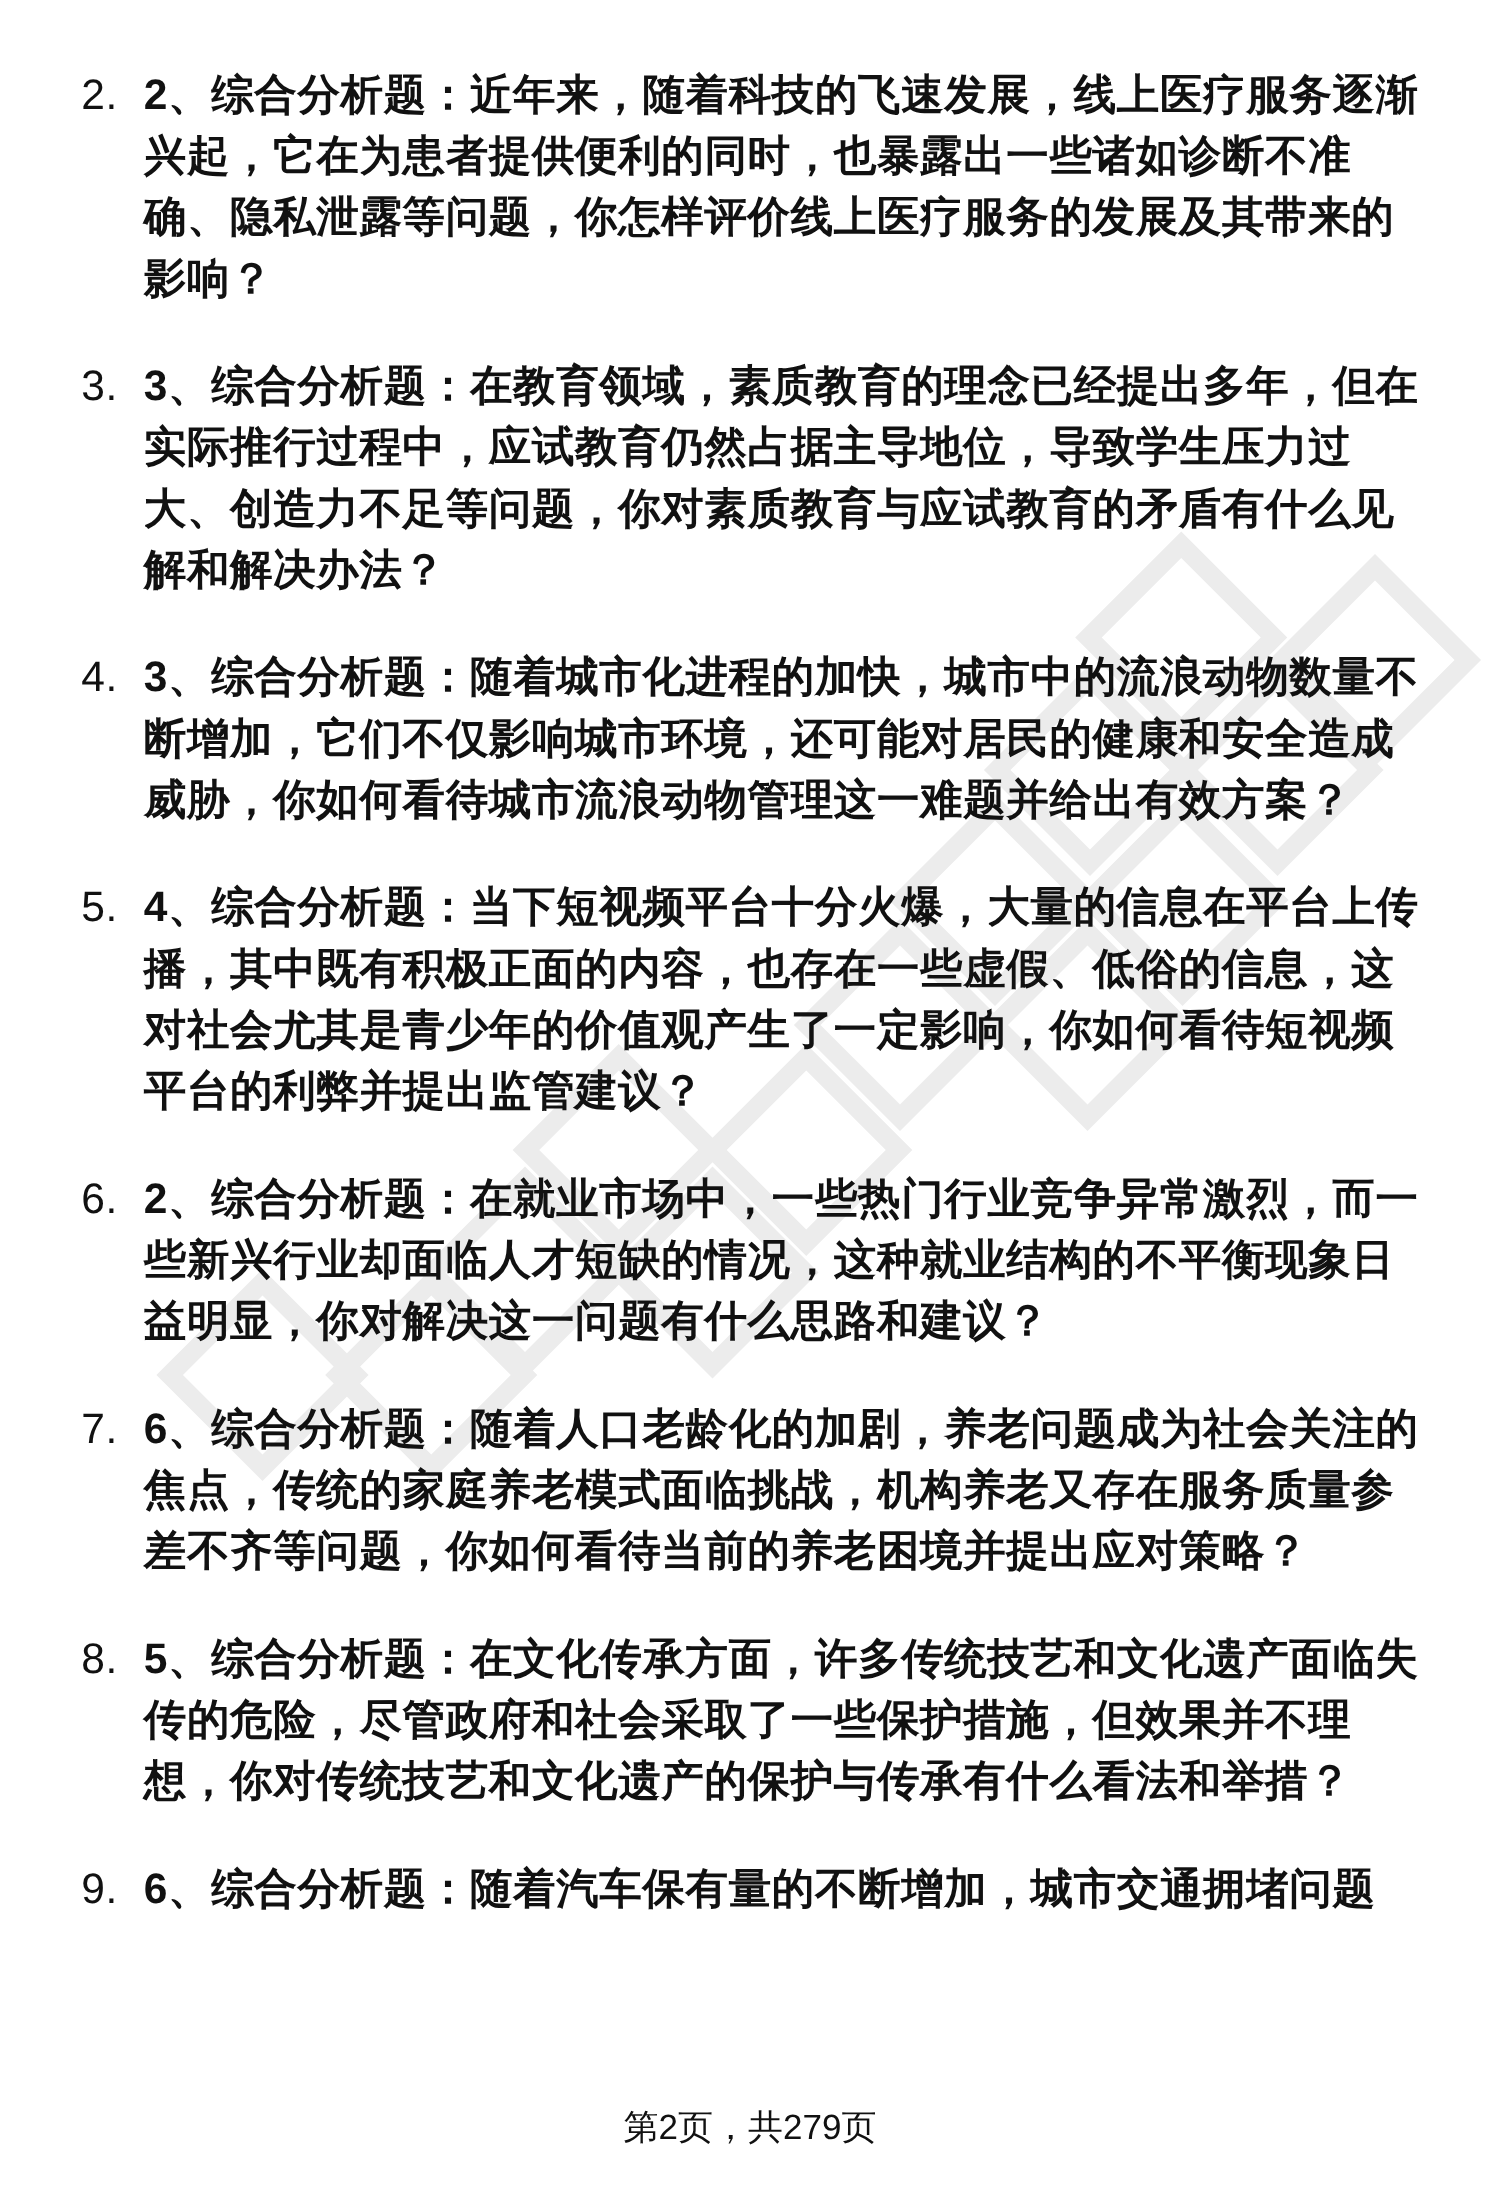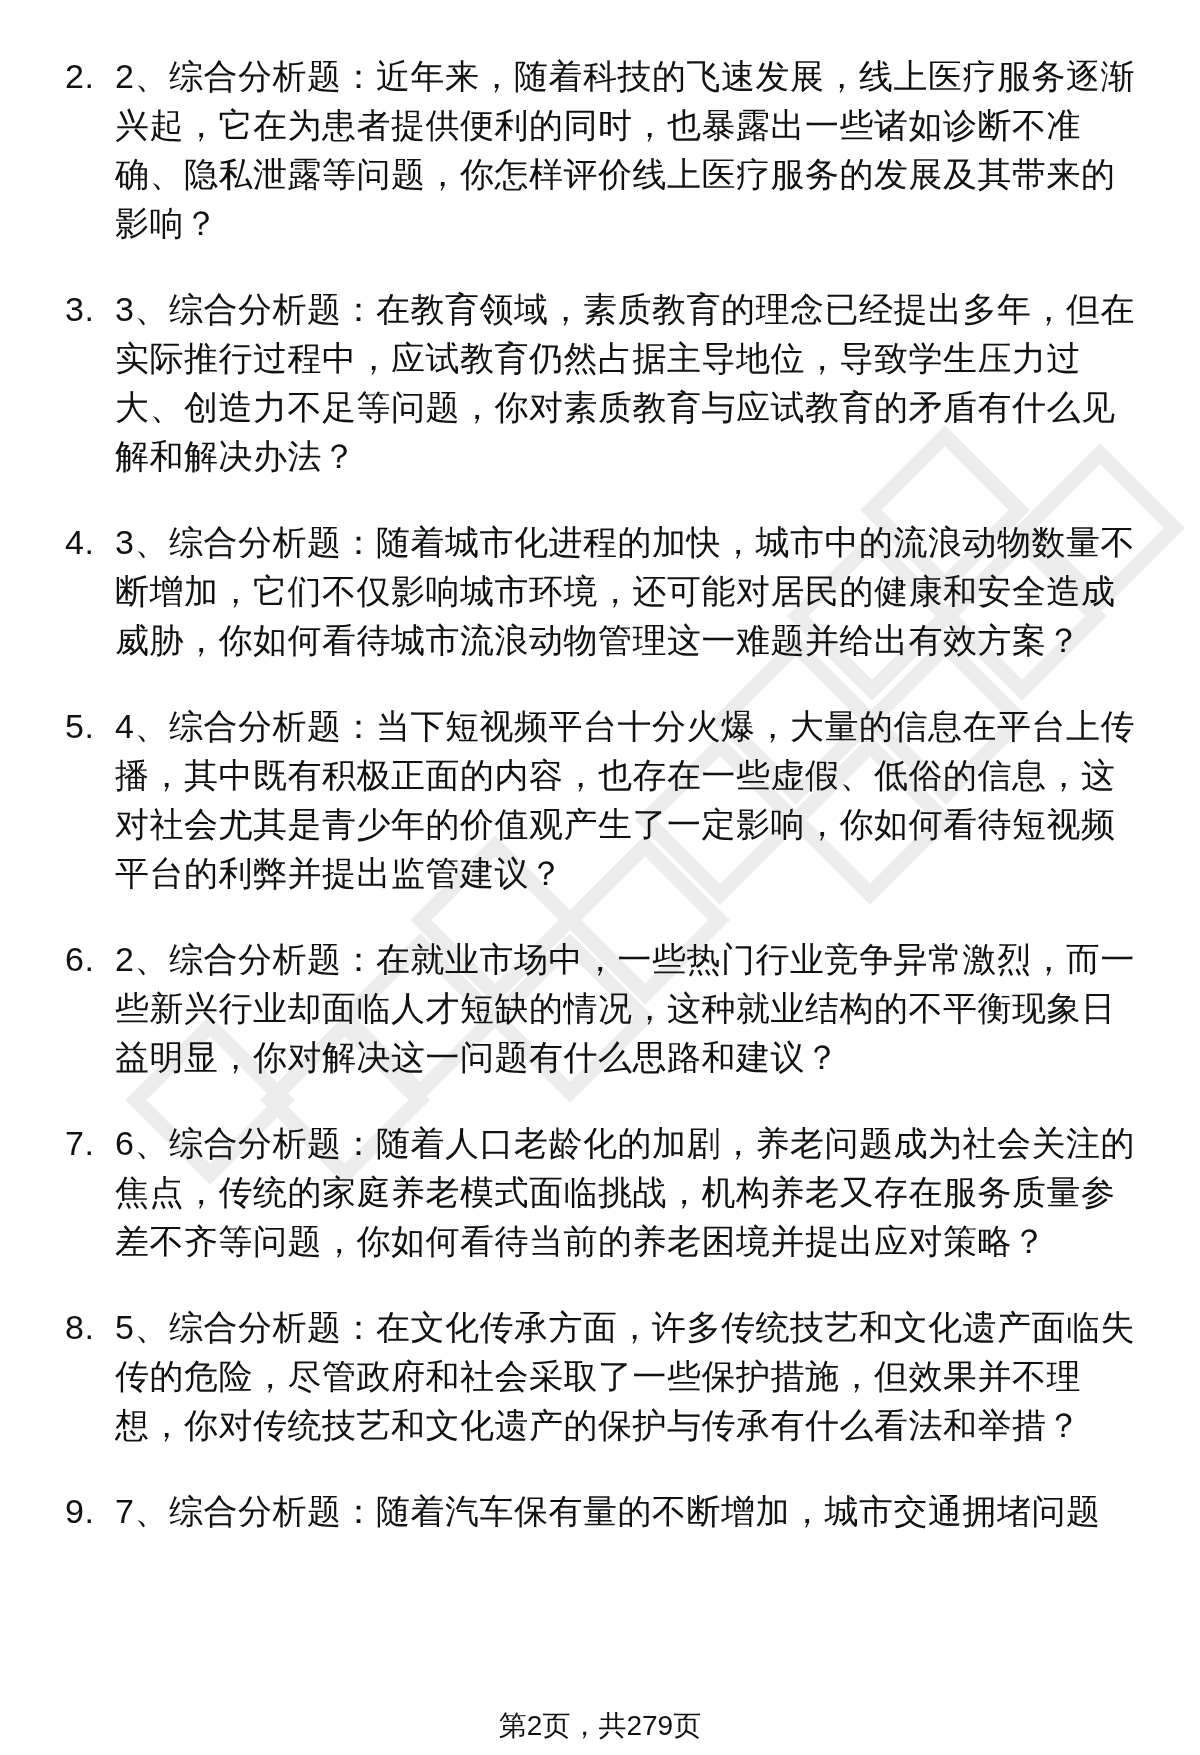--- a/index.html
+++ b/index.html
@@ -52,33 +52,33 @@
     letter-spacing: 0.5px;
   }
   .q-marker {
     flex: 0 0 50px;
     width: 50px;
   }
   .q-text {
     flex: 1 1 auto;
     width: 1020px;
     word-break: break-all;
+    font-weight: bold;
   }
   
   .page-footer {
     position: absolute;
     left: 0;
     top: 1684px;
     width: 1200px;
     text-align: center;
     font-size: 28px;
     line-height: 36px;
     color: #111111;
     z-index: 1;
-    margin-top: 24px;
   }
 </style>
 </head>
 <body>
 
 <div class="page">
 
   <div class="watermark">
     <div class="wm-diamond" style="left:885px;  top:450px;"></div>
     <div class="wm-diamond" style="left:1040px; top:468px;"></div>
@@ -120,19 +120,19 @@
     <li class="q-item">
       <span class="q-marker">7.</span>
       <span class="q-text">6、综合分析题：随着人口老龄化的加剧，养老问题成为社会关注的焦点，传统的家庭养老模式面临挑战，机构养老又存在服务质量参差不齐等问题，你如何看待当前的养老困境并提出应对策略？</span>
     </li>
     <li class="q-item">
       <span class="q-marker">8.</span>
       <span class="q-text">5、综合分析题：在文化传承方面，许多传统技艺和文化遗产面临失传的危险，尽管政府和社会采取了一些保护措施，但效果并不理想，你对传统技艺和文化遗产的保护与传承有什么看法和举措？</span>
     </li>
     <li class="q-item">
       <span class="q-marker">9.</span>
-      <span class="q-text">7、综合分析题：随着汽车保有量的不断增加，城市交通拥堵问题</span>
+      <span class="q-text">6、综合分析题：随着汽车保有量的不断增加，城市交通拥堵问题</span>
     </li>
   </ol>
 
   <div class="page-footer">第2页，共279页</div>
 
 </div>
 
 </body></html>

